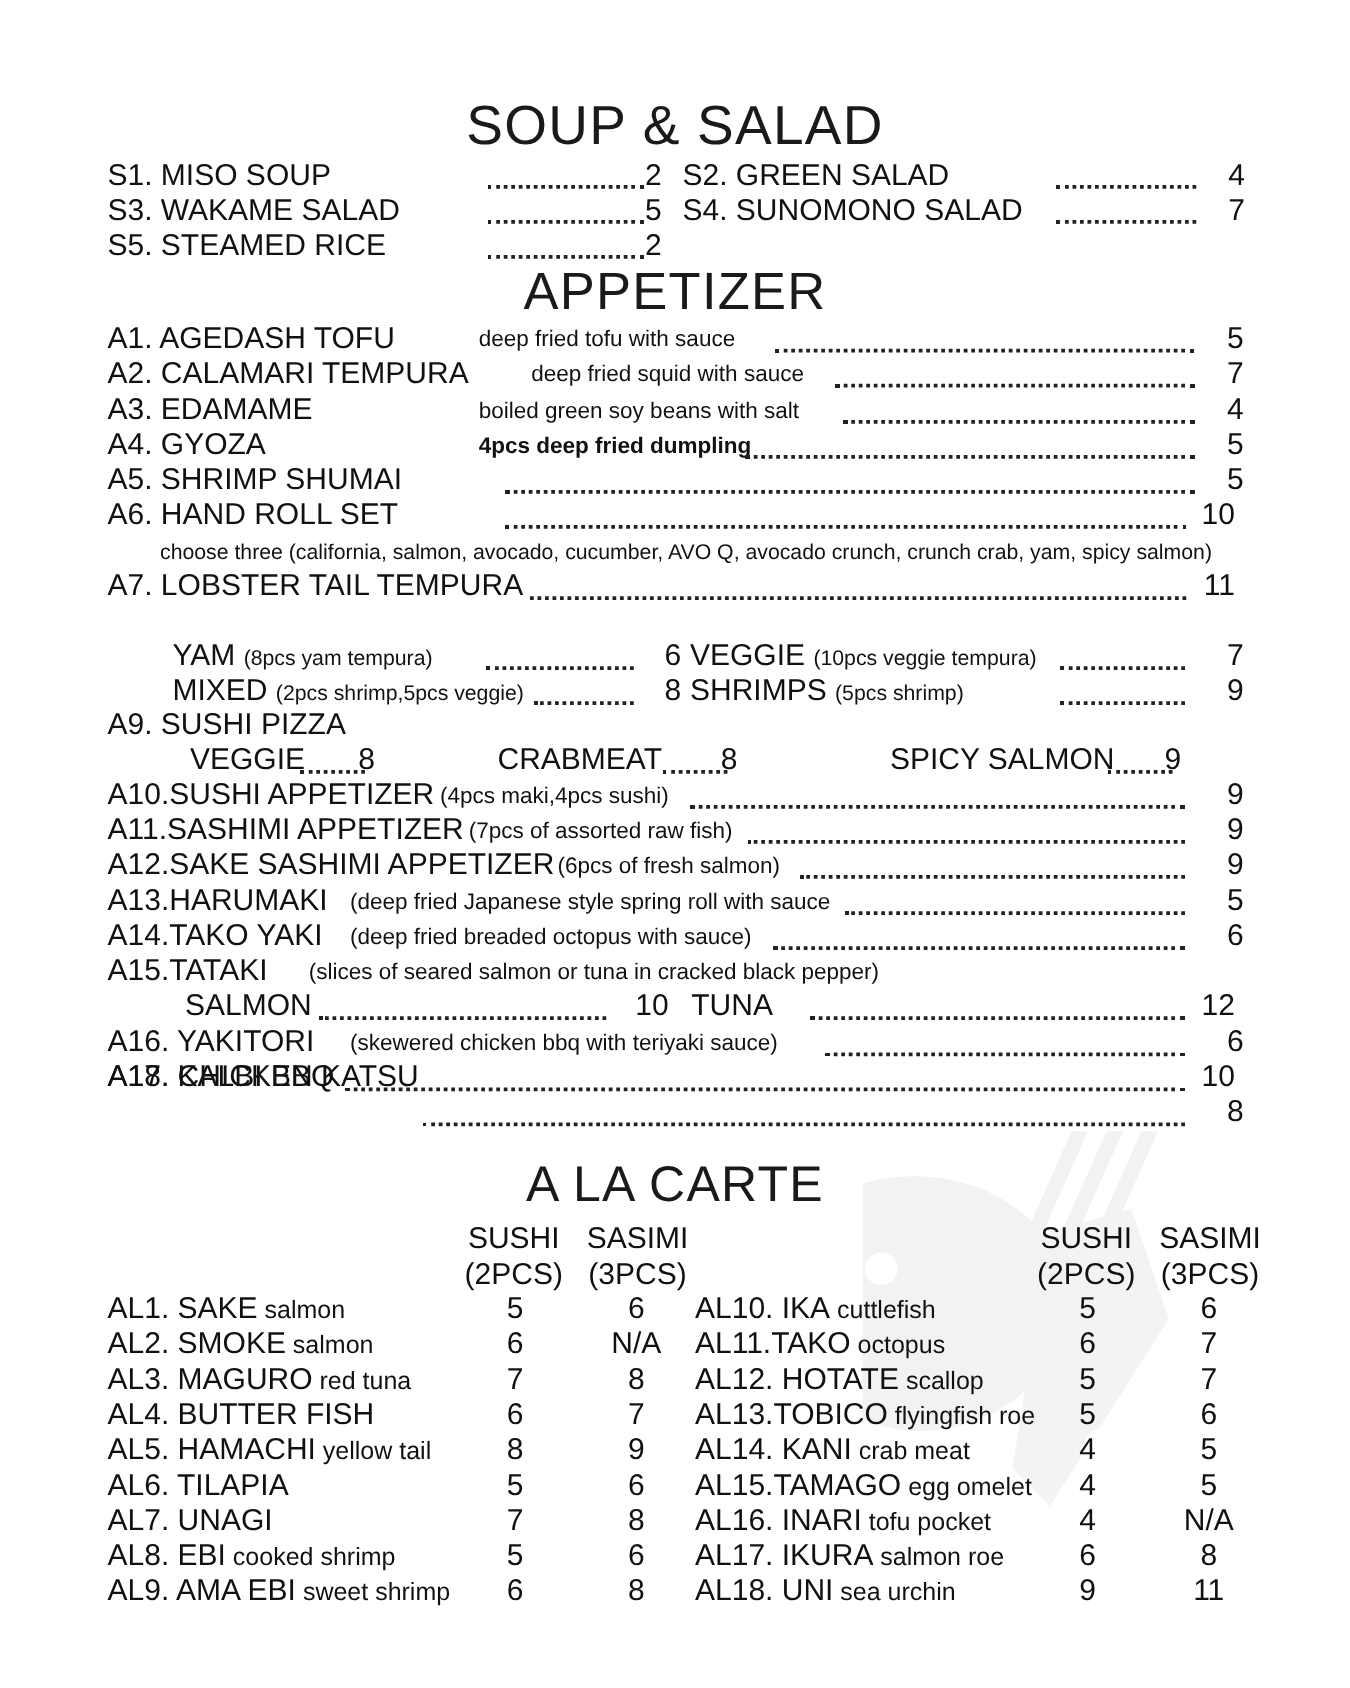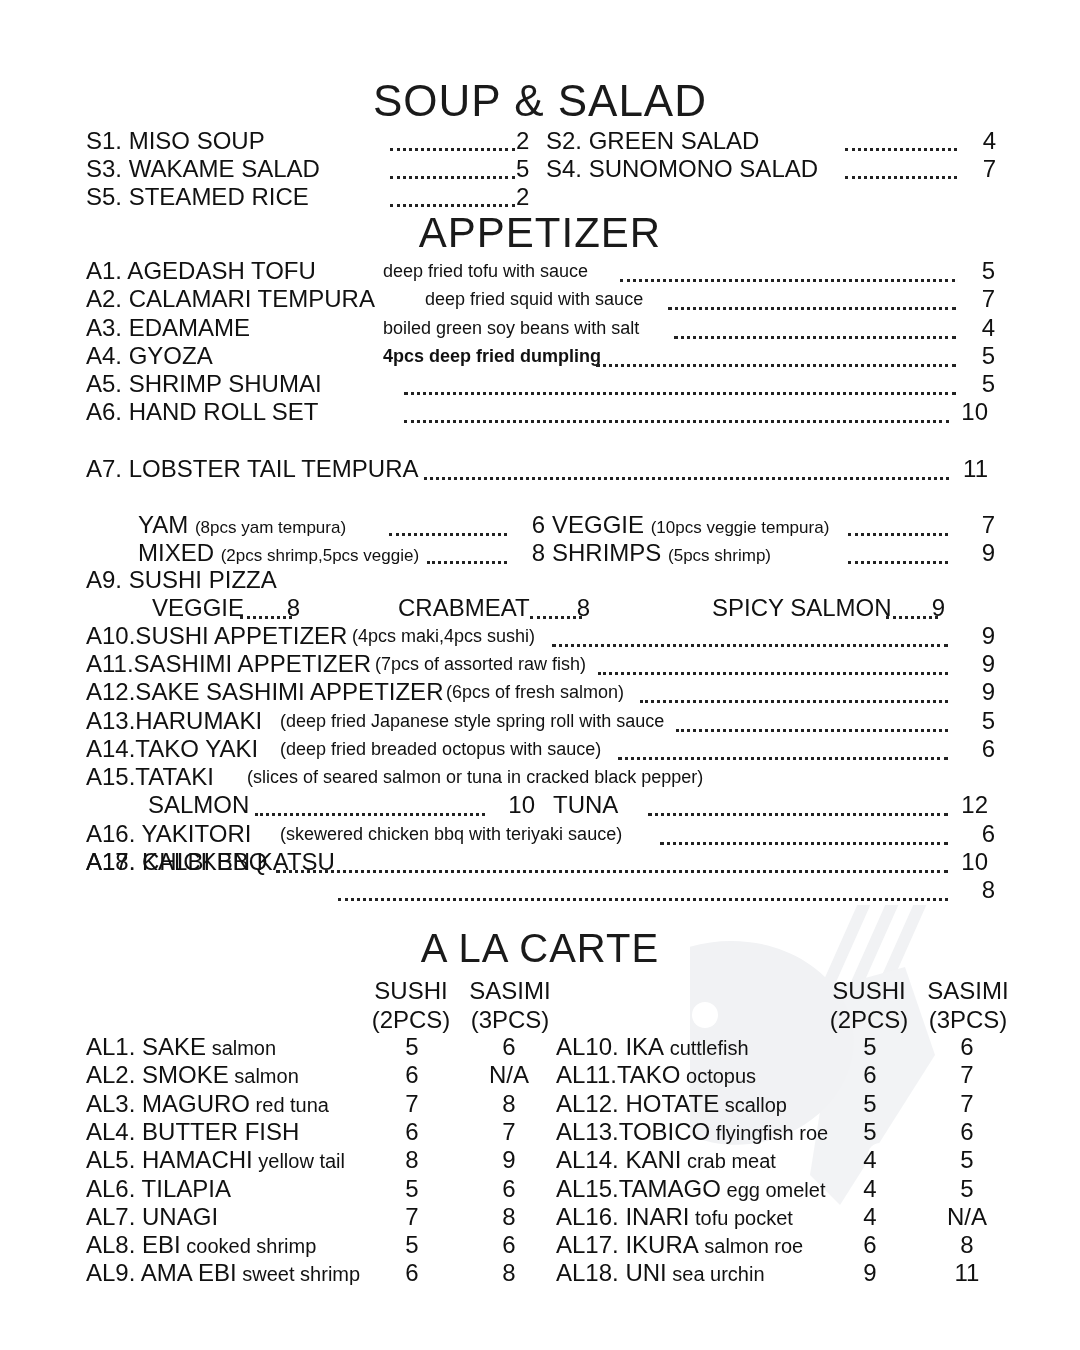--- a/index.html
+++ b/index.html
@@ -189,20 +189,21 @@
     <span class="ap-lead" style="top:392px;left:404px;width:552px;"></span>
     <span class="ap-price" style="top:370px;left:955px;">5</span>
   </div>
 
   <div>
     <span class="ap-num" style="top:398px;">A6. HAND ROLL SET</span>
     <span class="ap-lead" style="top:420px;left:404px;width:545px;"></span>
     <span class="ap-price" style="top:398px;left:948px;">10</span>
   </div>
 
+  <div class="note-line" style="top:432px;left:128px;">choose three (california, salmon, avocado, cucumber, AVO Q, avocado crunch,  crunch crab, yam, spicy salmon)</div>
 
   <div>
     <span class="ap-num" style="top:455px;">A7. LOBSTER TAIL TEMPURA</span>
     <span class="ap-lead" style="top:477px;left:424px;width:525px;"></span>
     <span class="ap-price" style="top:455px;left:948px;">11</span>
   </div>
 
 
   <div>
     <span class="sub-label" style="top:511px;left:138px;">

